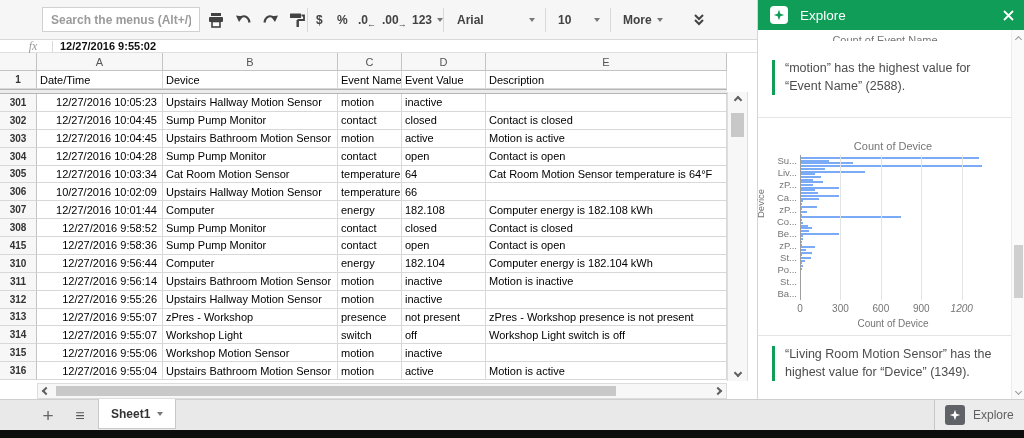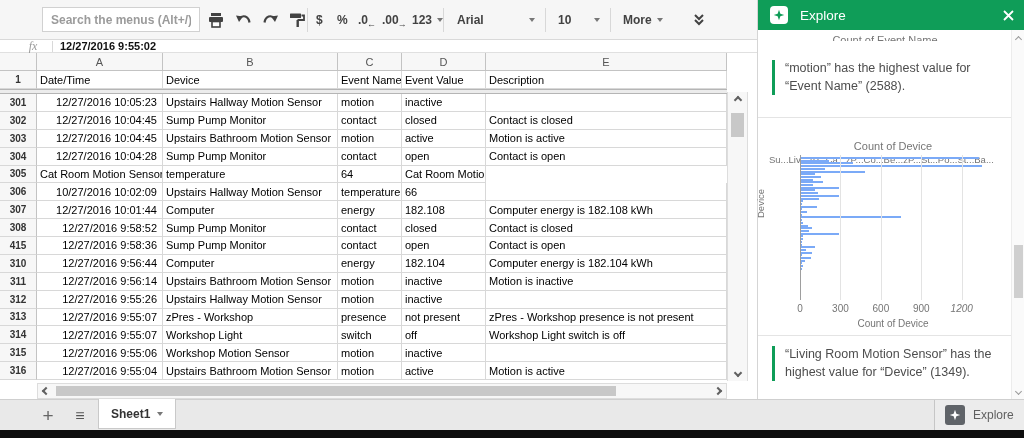--- a/index.html
+++ b/index.html
@@ -97,21 +97,21 @@
   .insight2 { top:346px; }
   .pdivider { position:absolute; left:0; width:254px; height:1px; background:#e4e4e4; }
   .chart-title { position:absolute; left:42px; top:140px; width:186px; text-align:center; font-size:11px; color:#757575; }
   .plot { position:absolute; left:42px; top:155px; width:186px; height:145px; }
   .gridline { position:absolute; top:0; bottom:0; width:1px; background:#e3e3e3; }
   .gridline.zero { background:#9e9e9e; }
   .bars { position:absolute; left:1px; top:2px; width:185px; height:113px; display:flex;
           flex-direction:column; justify-content:space-between; }
   .bar { height:2px; background:#7baaf7; }
   .ylabels { position:absolute; left:-31px; top:0; width:28px; height:145px; display:flex;
-             justify-content:space-around; }
+             flex-direction:column; justify-content:space-around; }
   .ylabels span { font-size:9.5px; color:#757575; text-align:right; line-height:1; }
   .ylabel-title { position:absolute; left:-3px; top:218px; transform:rotate(-90deg); transform-origin:left top;
                   font-size:9.5px; color:#757575; }
   .xticks { position:absolute; left:42px; top:303px; width:186px; height:12px; }
   .xticks span { position:absolute; width:34px; margin-left:-17px; text-align:center; font-size:10px; color:#757575; }
   .xlabel { position:absolute; left:42px; top:318px; width:186px; text-align:center; font-size:10px; color:#757575; }
   .pscroll { position:absolute; right:0; top:30px; width:13px; height:370px; background:#fafafa; border-left:1px solid #ececec; }
   .pscroll .arr { position:absolute; left:0; width:100%; height:14px; display:flex; align-items:center; justify-content:center; }
   .pscroll .chev { width:5px; height:5px; border-width:1.5px 1.5px 0 0; border-color:#9a9a9a; }
   .pthumb { position:absolute; left:2px; top:215px; width:9px; height:53px; background:#cfcfcf; }
@@ -243,20 +243,21 @@
       <div class="grid-row">
         <div class="cell c0">304</div>
         <div class="cell c1">12/27/2016 10:04:28</div>
         <div class="cell c2">Sump Pump Monitor</div>
         <div class="cell c3">contact</div>
         <div class="cell c4">open</div>
         <div class="cell c5">Contact is open</div>
       </div>
       <div class="grid-row">
         <div class="cell c0">305</div>
+        <div class="cell c1">12/27/2016 10:03:34</div>
         <div class="cell c2">Cat Room Motion Sensor</div>
         <div class="cell c3">temperature</div>
         <div class="cell c4">64</div>
         <div class="cell c5">Cat Room Motion Sensor temperature is 64°F</div>
       </div>
       <div class="grid-row">
         <div class="cell c0">306</div>
         <div class="cell c1">10/27/2016 10:02:09</div>
         <div class="cell c2">Upstairs Hallway Motion Sensor</div>
         <div class="cell c3">temperature</div>

